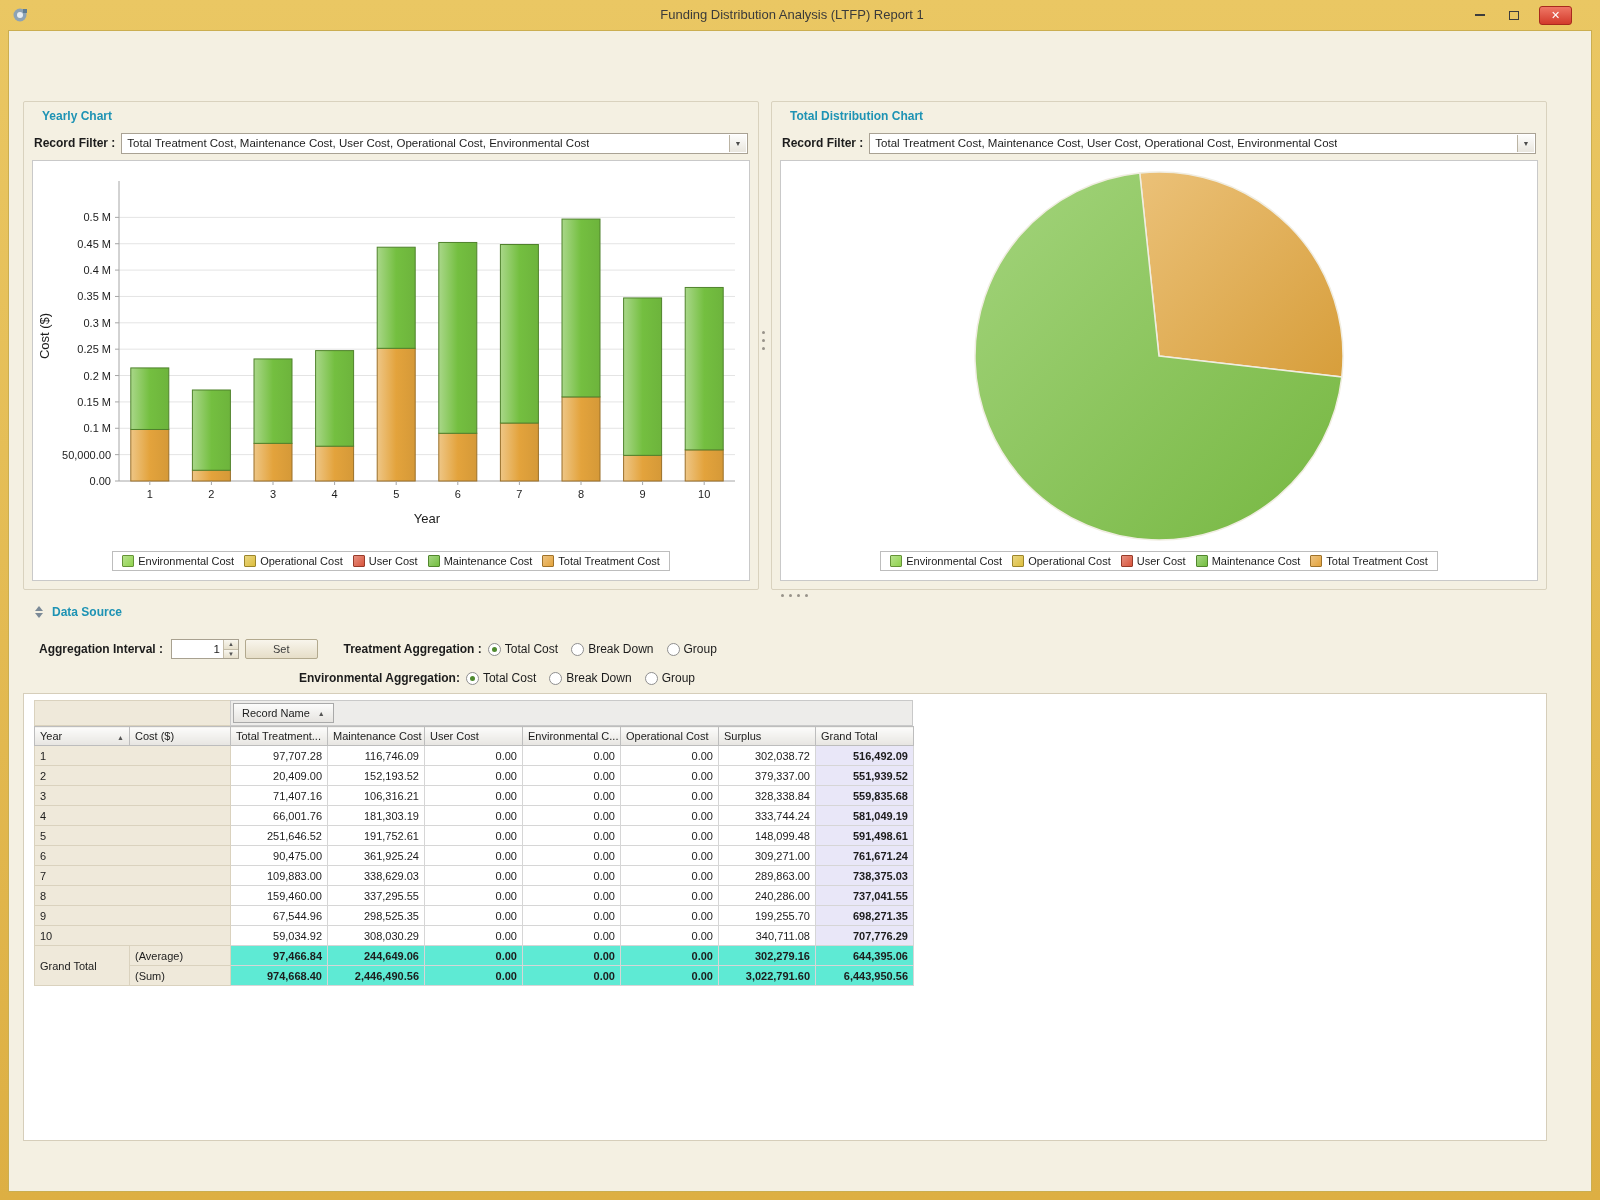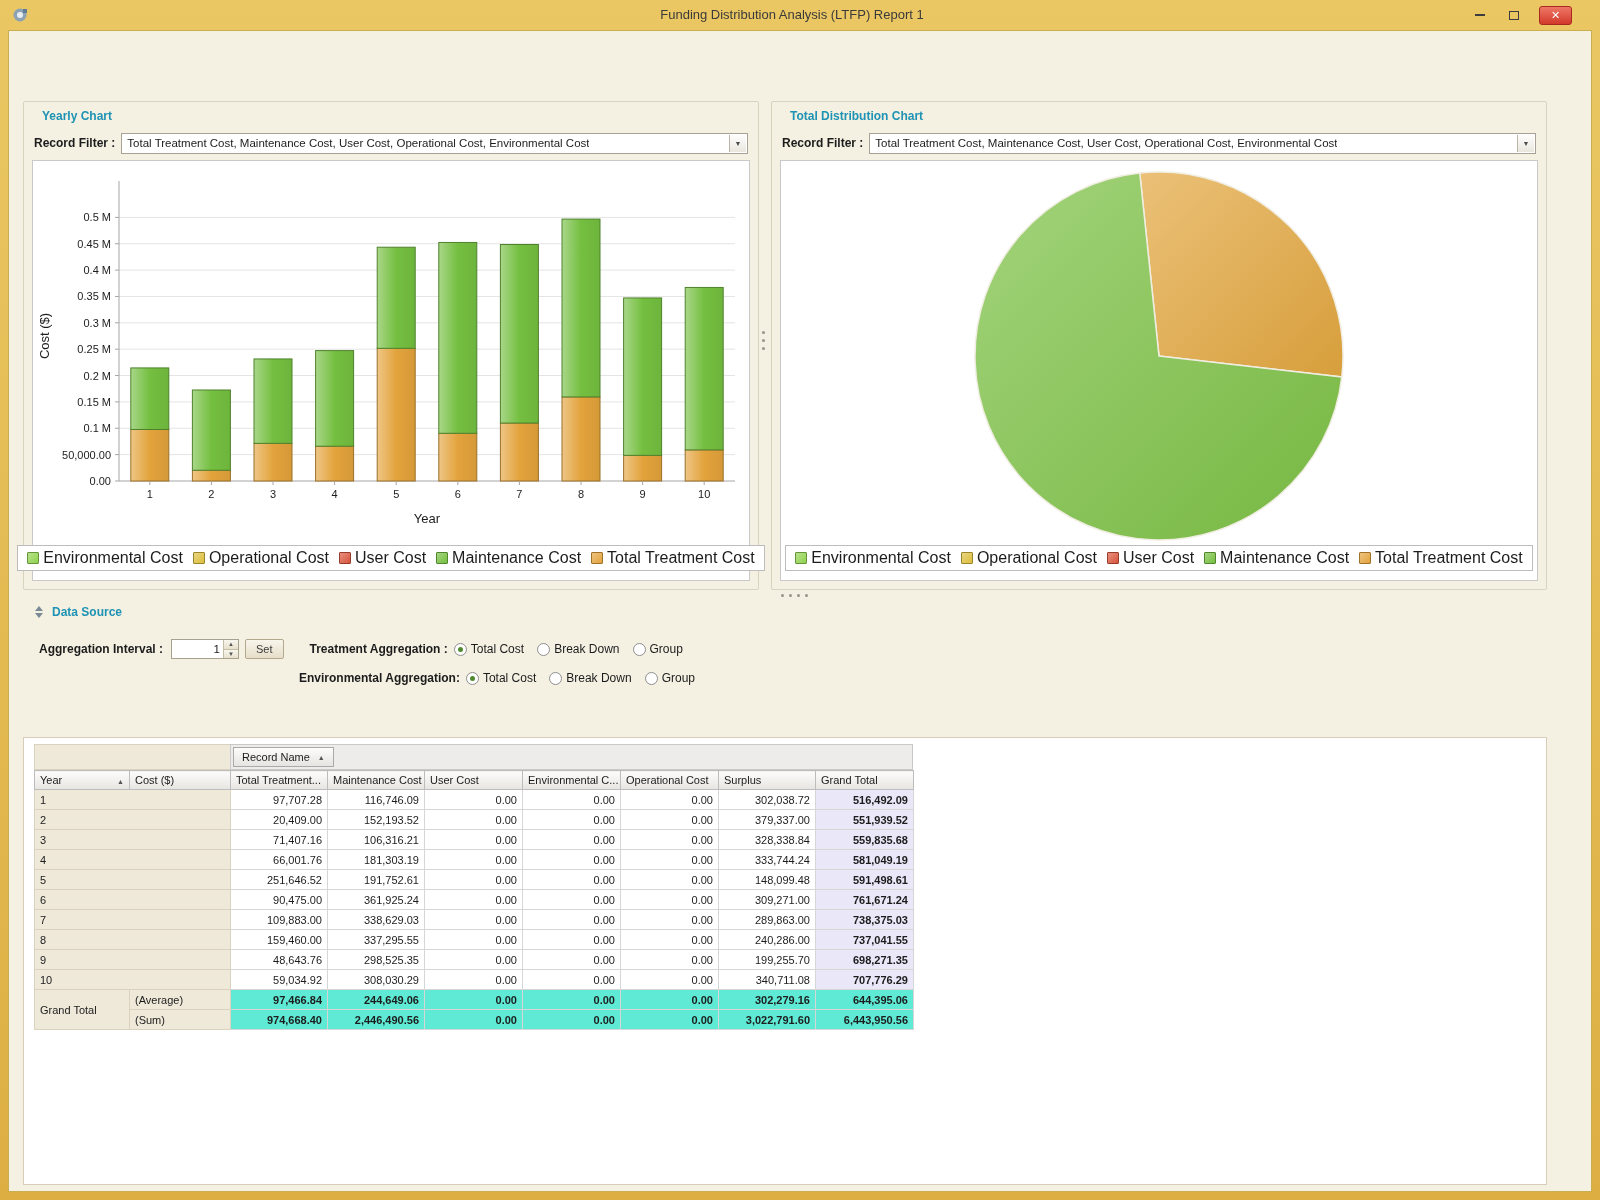--- a/index.html
+++ b/index.html
@@ -29,49 +29,49 @@
   .filter-row{position:absolute;left:10px;right:10px;top:30px;height:22px;display:flex;align-items:center;}
   .filter-label{font-weight:bold;margin-right:6px;white-space:nowrap;}
   .dropdown{flex:1;height:21px;background:#fff;border:1px solid #A9A294;display:flex;align-items:center;position:relative;padding:0 24px 0 5px;}
   .dd-text{font-size:11.5px;white-space:nowrap;overflow:hidden;}
   .dd-btn{position:absolute;right:1px;top:1px;bottom:1px;width:17px;background:linear-gradient(#FDFDFC,#E9E6DE);border-left:1px solid #BBB4A4;display:flex;align-items:center;justify-content:center;}
   .dd-arrow{font-size:7px;color:#4c4c4c;}
   .chart-box{position:absolute;left:8px;right:8px;top:58px;bottom:8px;background:#fff;border:1px solid #C9C9C9;display:flex;flex-direction:column;align-items:center;justify-content:space-between;padding:4px 0 9px 0;}
   .tick{font-size:11px;fill:#1c1c1c;}
   .axis-title{font-size:13px;fill:#1c1c1c;}
   .legend{display:flex;gap:10px;border:1px solid #BDBDBD;background:#fff;padding:3px 9px;align-items:center;}
-  .leg-item{display:flex;align-items:center;gap:4px;font-size:16px;white-space:nowrap;justify-content:center;}
+  .leg-item{display:flex;align-items:center;gap:4px;font-size:11px;white-space:nowrap;justify-content:center;}
   .leg-swatch{width:12px;height:12px;border:1px solid;display:inline-block;border-radius:1px;}
   
   .vsplit{position:absolute;left:753px;top:300px;display:flex;flex-direction:column;gap:5px;}
   .hsplit{position:absolute;left:772px;top:563px;display:flex;gap:5px;}
   .vsplit i,.hsplit i{width:3px;height:3px;border-radius:50%;background:#98938a;}
   
   .ds-header{position:absolute;left:26px;top:574px;display:flex;align-items:center;}
   .collapse-icon{display:inline-flex;flex-direction:column;gap:2px;margin-right:9px;}
   .collapse-icon .up{width:0;height:0;border-left:4px solid transparent;border-right:4px solid transparent;border-bottom:5px solid #7B8A97;}
   .collapse-icon .dn{width:0;height:0;border-left:4px solid transparent;border-right:4px solid transparent;border-top:5px solid #7B8A97;}
   .ds-title{color:#1E93B4;font-weight:bold;font-size:12px;}
   
   .ctl-row{position:absolute;left:30px;height:20px;display:flex;align-items:center;}
   #ctl-row-1{top:608px;}
   #ctl-row-2{top:637px;left:290px;}
   .spinner{width:68px;height:20px;background:#fff;border:1px solid #A8A190;display:flex;margin-left:8px;}
   .spin-val{flex:1;text-align:right;padding:3px 3px 0 0;font-size:11.5px;}
   .spin-btns{width:15px;border-left:1px solid #C4BCA8;display:flex;flex-direction:column;}
   .spin-up,.spin-dn{flex:1;font-size:6px;line-height:8px;text-align:center;color:#555;background:linear-gradient(#F8F6EE,#E7E0CC);}
   .spin-dn{border-top:1px solid #C4BCA8;}
-  .set-btn{margin-left:6px;height:20px;padding:0 10px;font-size:11px;background:linear-gradient(#F8F5EC,#E6DEC8);border:1px solid #B2A98E;border-radius:2px;font-family:inherit;color:#3c3c3c;}
+  .set-btn{margin-left:6px;height:20px;padding:0 27px;font-size:11px;background:linear-gradient(#F8F5EC,#E6DEC8);border:1px solid #B2A98E;border-radius:2px;font-family:inherit;color:#3c3c3c;}
   .lbl-treat{margin-left:26px;}
   .radios{display:flex;align-items:center;margin-left:6px;}
   .radio-item{display:inline-flex;align-items:center;margin-right:13px;}
   .radio{width:13px;height:13px;border:1px solid #8f8f8f;border-radius:50%;background:#fff;margin-right:4px;position:relative;display:inline-block;}
   .radio.checked::after{content:"";position:absolute;left:3px;top:3px;width:5px;height:5px;border-radius:50%;background:#4F8A2F;}
   
-  .board{position:absolute;left:14px;top:662px;width:1524px;height:448px;background:#fff;border:1px solid #D6CEBA;margin-top:44px;}
+  .board{position:absolute;left:14px;top:662px;width:1524px;height:448px;background:#fff;border:1px solid #D6CEBA;}
   .pivot{position:absolute;left:10px;top:6px;width:879px;}
   .pivot-top{display:flex;height:26px;}
   .corner{width:196px;background:#EFE9DA;border:1px solid #DAD2BE;border-right:none;}
   .fieldstrip{flex:1;background:#EDECEA;border:1px solid #C9C9C9;display:flex;align-items:center;padding-left:2px;}
   .field-btn{display:inline-flex;align-items:center;gap:8px;height:20px;padding:0 8px;background:linear-gradient(#FCFCFB,#E6E4E0);border:1px solid #A9A9A9;font-size:11px;}
   .sort-icon{font-size:7px;color:#555;}
   table.grid{border-collapse:collapse;table-layout:fixed;width:879px;font-size:11px;}
   table.grid th{height:19px;background:linear-gradient(#FCFCFB,#E7E5E1);border:1px solid #BDBDBD;text-align:left;padding:0 5px;font-weight:normal;white-space:nowrap;overflow:hidden;}
   table.grid th .sort-icon{float:right;margin-top:4px;}
   table.grid td{height:20px;padding:0 5px;white-space:nowrap;overflow:hidden;}
@@ -462,21 +462,21 @@
                 <td class="num">159,460.00</td>
                 <td class="num">337,295.55</td>
                 <td class="num">0.00</td>
                 <td class="num">0.00</td>
                 <td class="num">0.00</td>
                 <td class="num">240,286.00</td>
                 <td class="num gt">737,041.55</td>
               </tr>
               <tr>
                 <td colspan="2" class="rowhdr">9</td>
-                <td class="num">48,643.76</td>
+                <td class="num">67,544.96</td>
                 <td class="num">298,525.35</td>
                 <td class="num">0.00</td>
                 <td class="num">0.00</td>
                 <td class="num">0.00</td>
                 <td class="num">199,255.70</td>
                 <td class="num gt">698,271.35</td>
               </tr>
               <tr>
                 <td colspan="2" class="rowhdr">10</td>
                 <td class="num">59,034.92</td>

